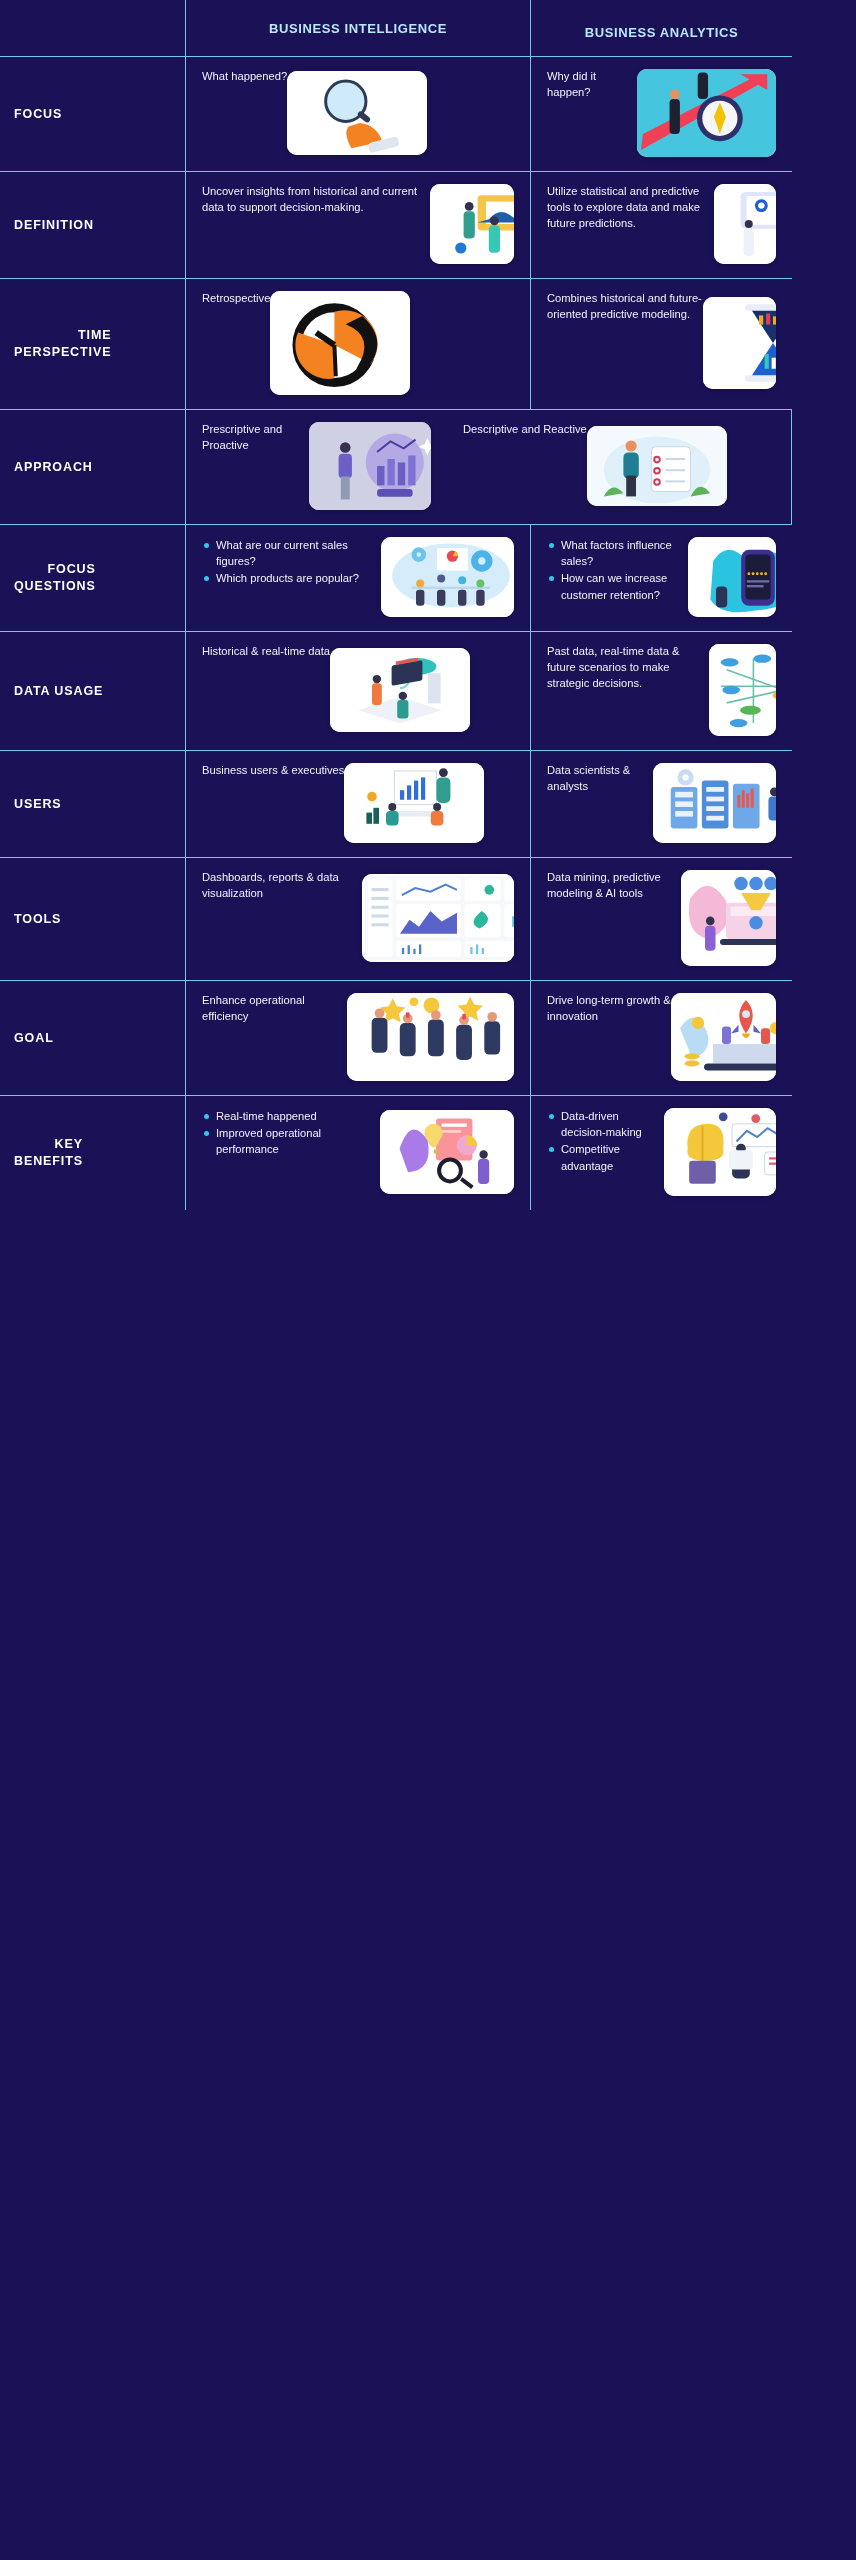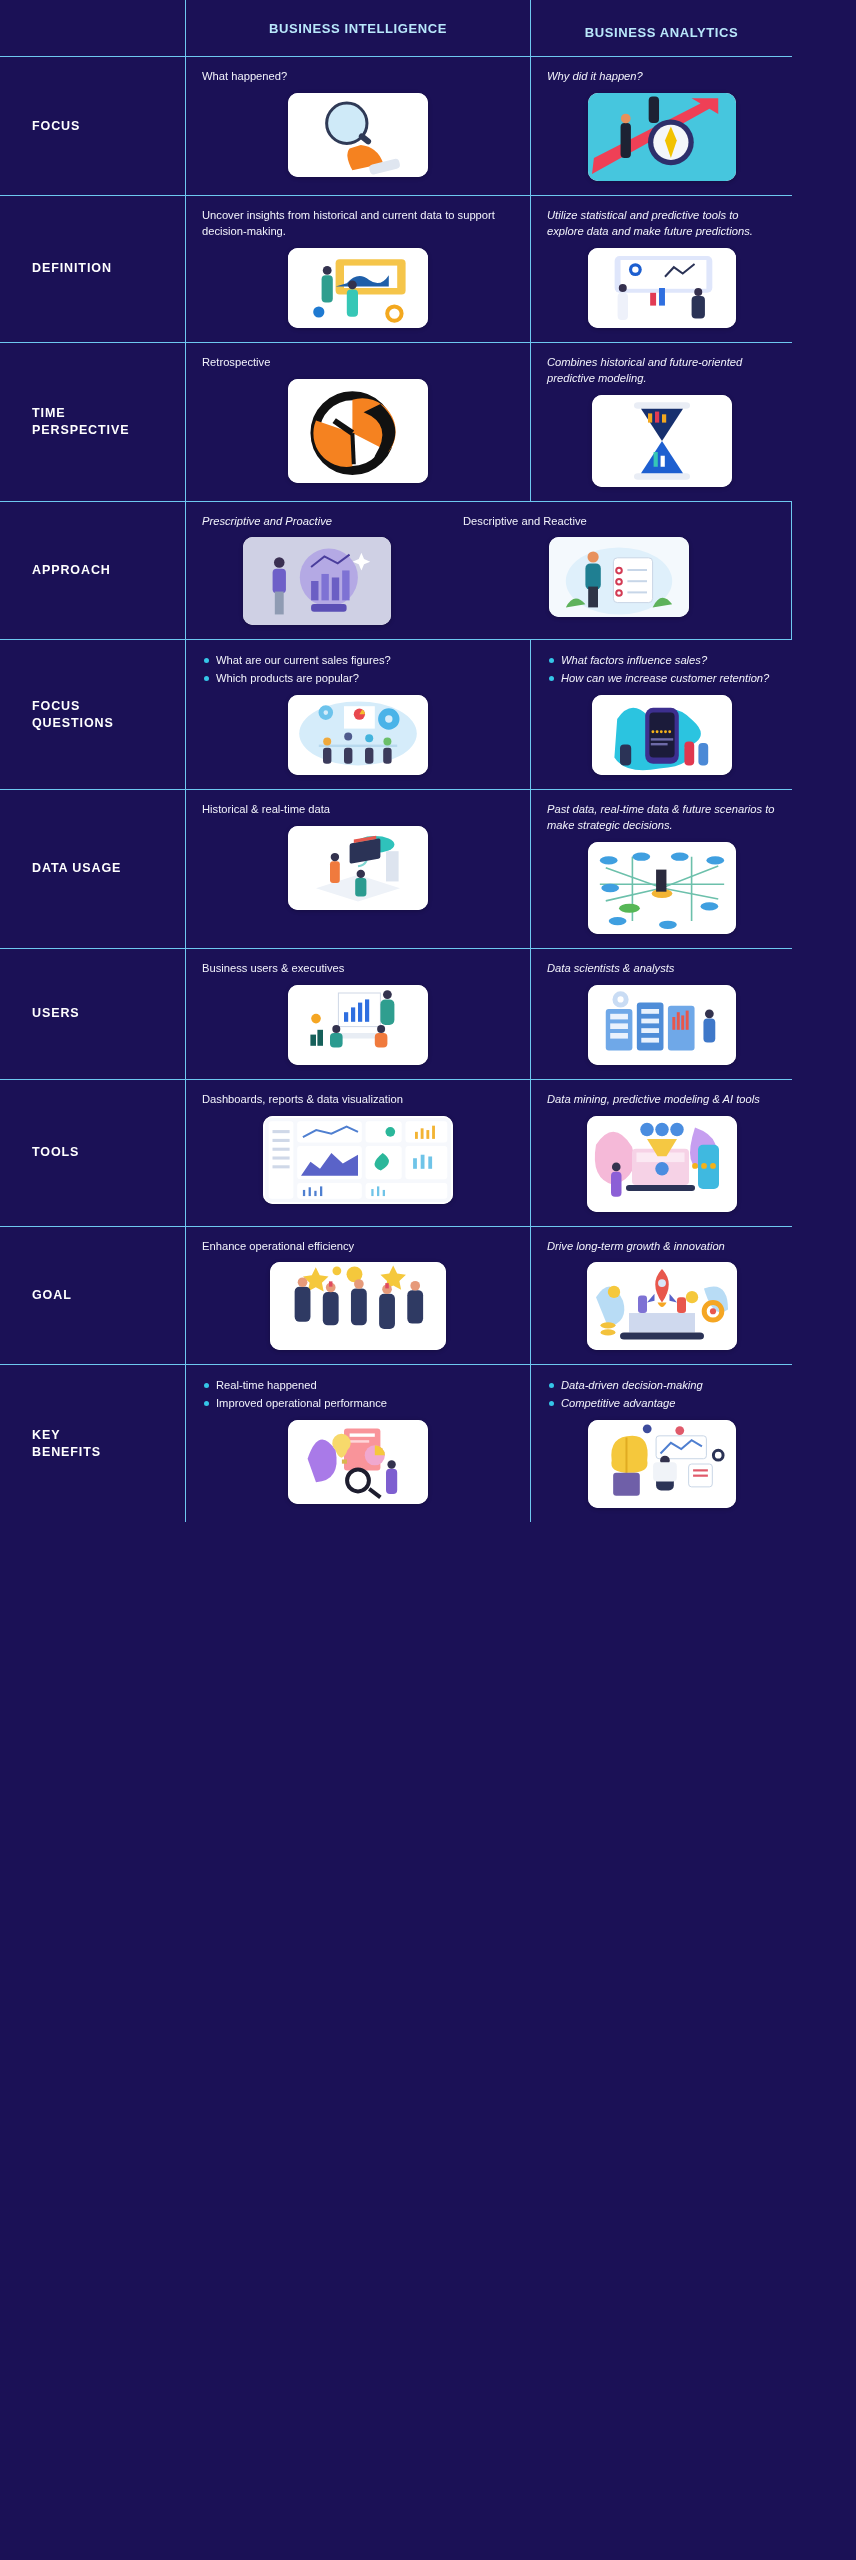--- a/index.html
+++ b/index.html
@@ -29,21 +29,22 @@
   .header-row .label-cell {
     border-bottom: none;
   }
 
   .label-cell {
     width: 186px;
     flex: 0 0 186px;
     border-right: 1.5px solid #6ec8f0;
     display: flex;
     align-items: center;
-    padding-left: 32px;
+    padding-left: 14px;
+    text-align: right;
   }
   .header-row .label-cell { border-right: 1.5px solid #6ec8f0; }
 
   .col-head {
     flex: 1 1 0;
     display: flex;
     align-items: center;
     justify-content: center;
     text-align: center;
   }
@@ -72,25 +73,24 @@
     font-weight: bold;
     letter-spacing: 0.9px;
     line-height: 1.35;
     text-transform: uppercase;
     white-space: pre-line;
   }
 
   .cell {
     padding: 12px 16px 14px 16px;
     display: flex;
-    flex-direction: column;
     align-items: flex-start;
   }
   .cell.bi { flex: 0 0 345px; border-right: 1.5px solid #6ec8f0; }
-  .cell.ba { flex: 1 1 auto; font-style: italic; }
+  .cell.ba { flex: 1 1 auto; }
 
   .cell-text {
     color: #f2f3fb;
     font-size: 11.2px;
     line-height: 1.42;
     margin-bottom: 8px;
     max-width: 300px;
   }
 
   .bullets {

